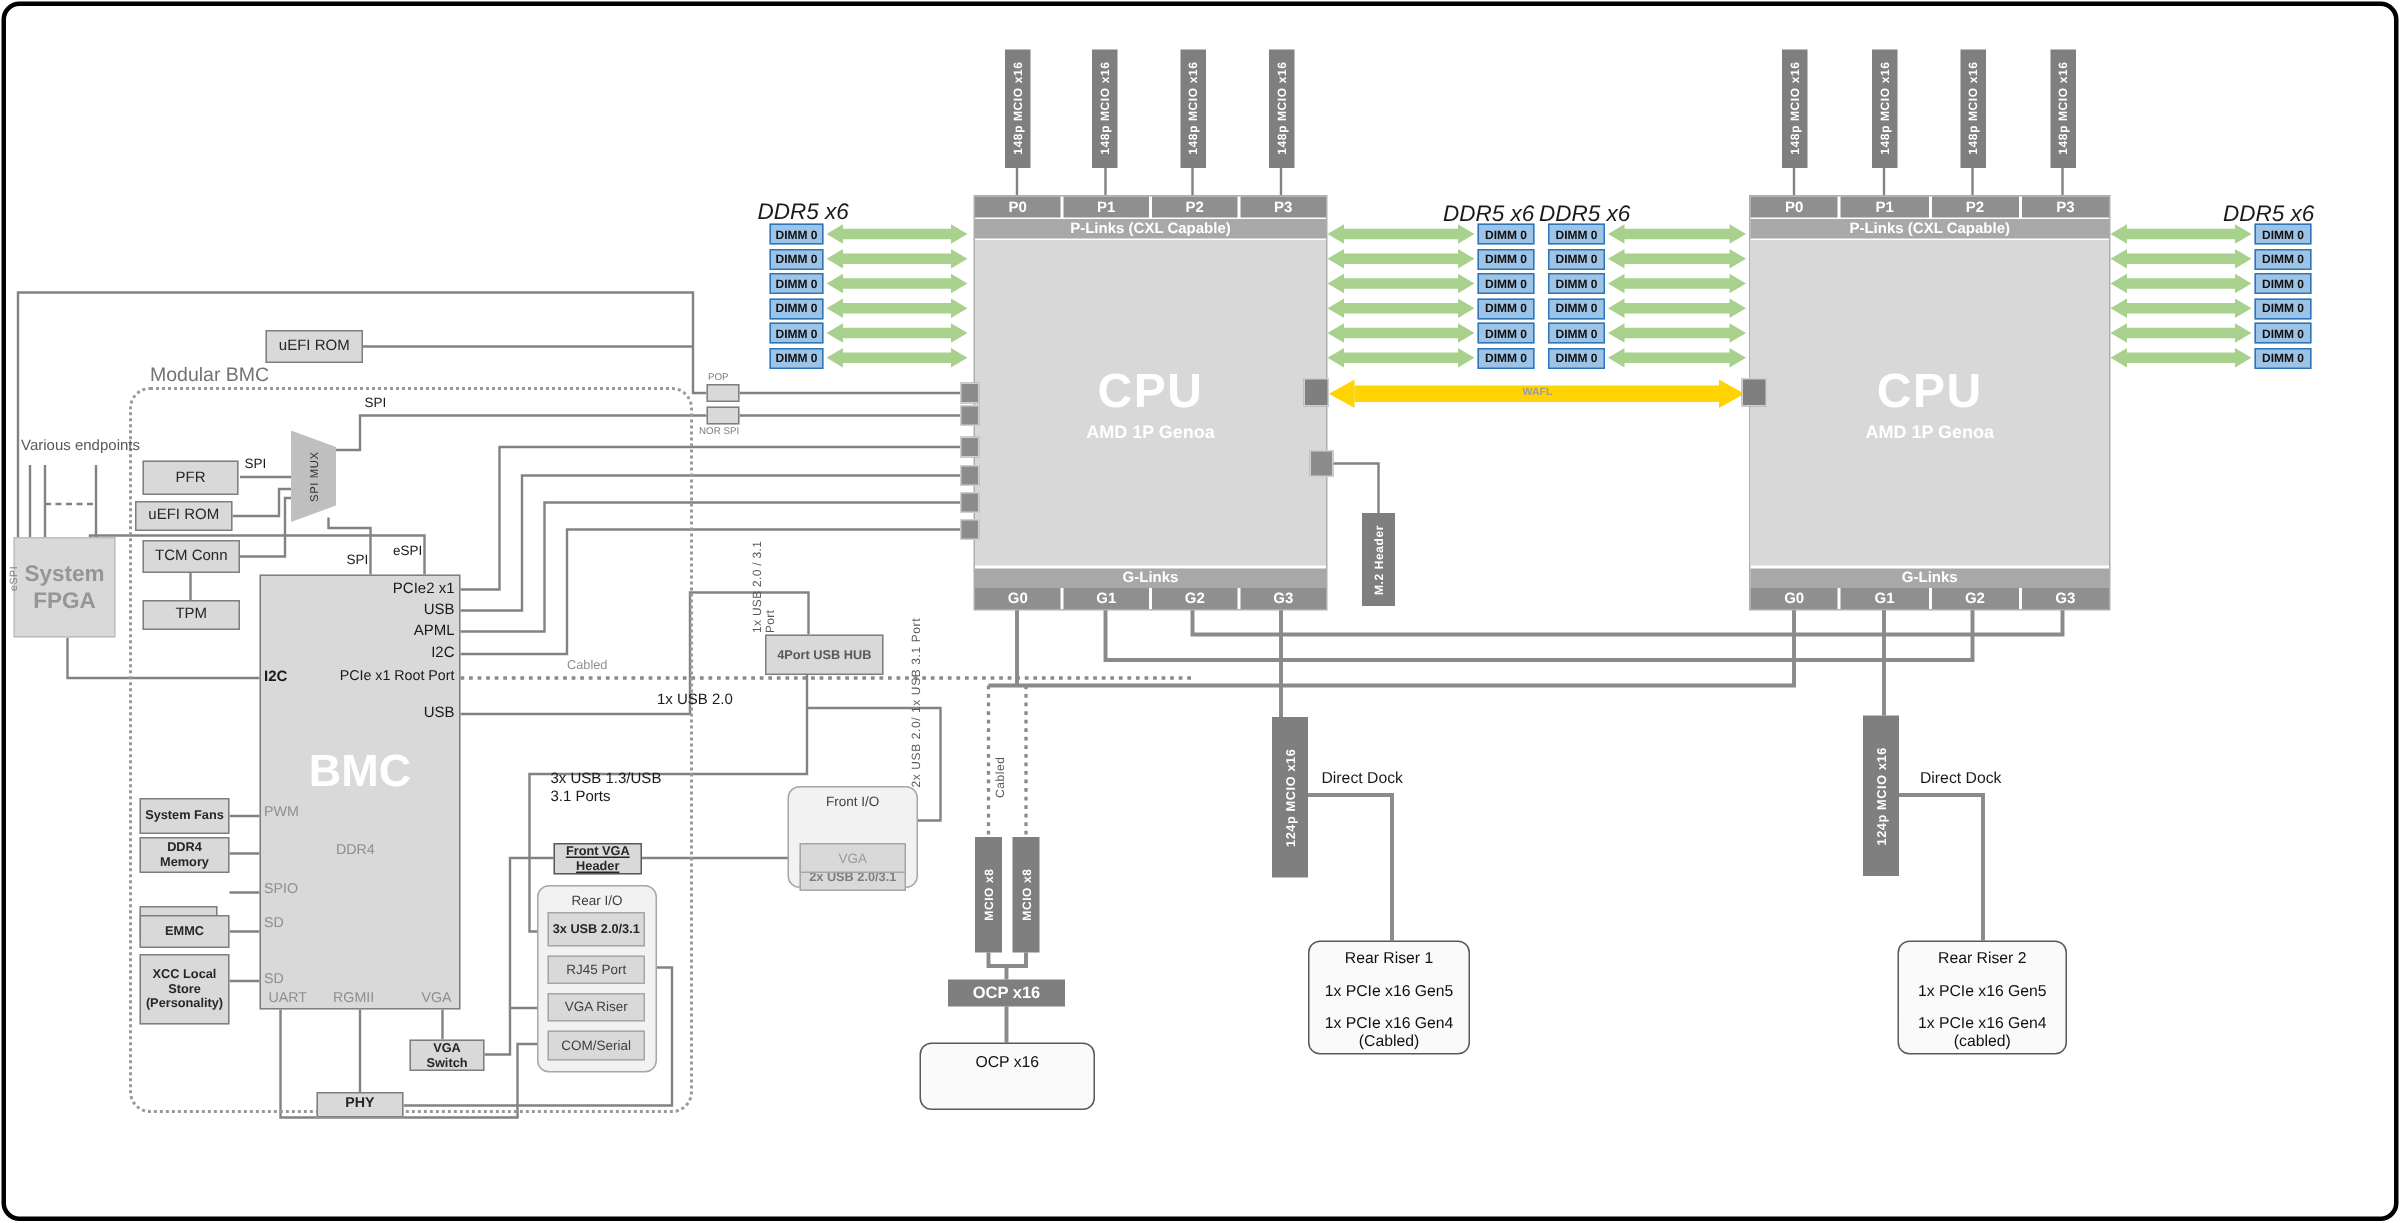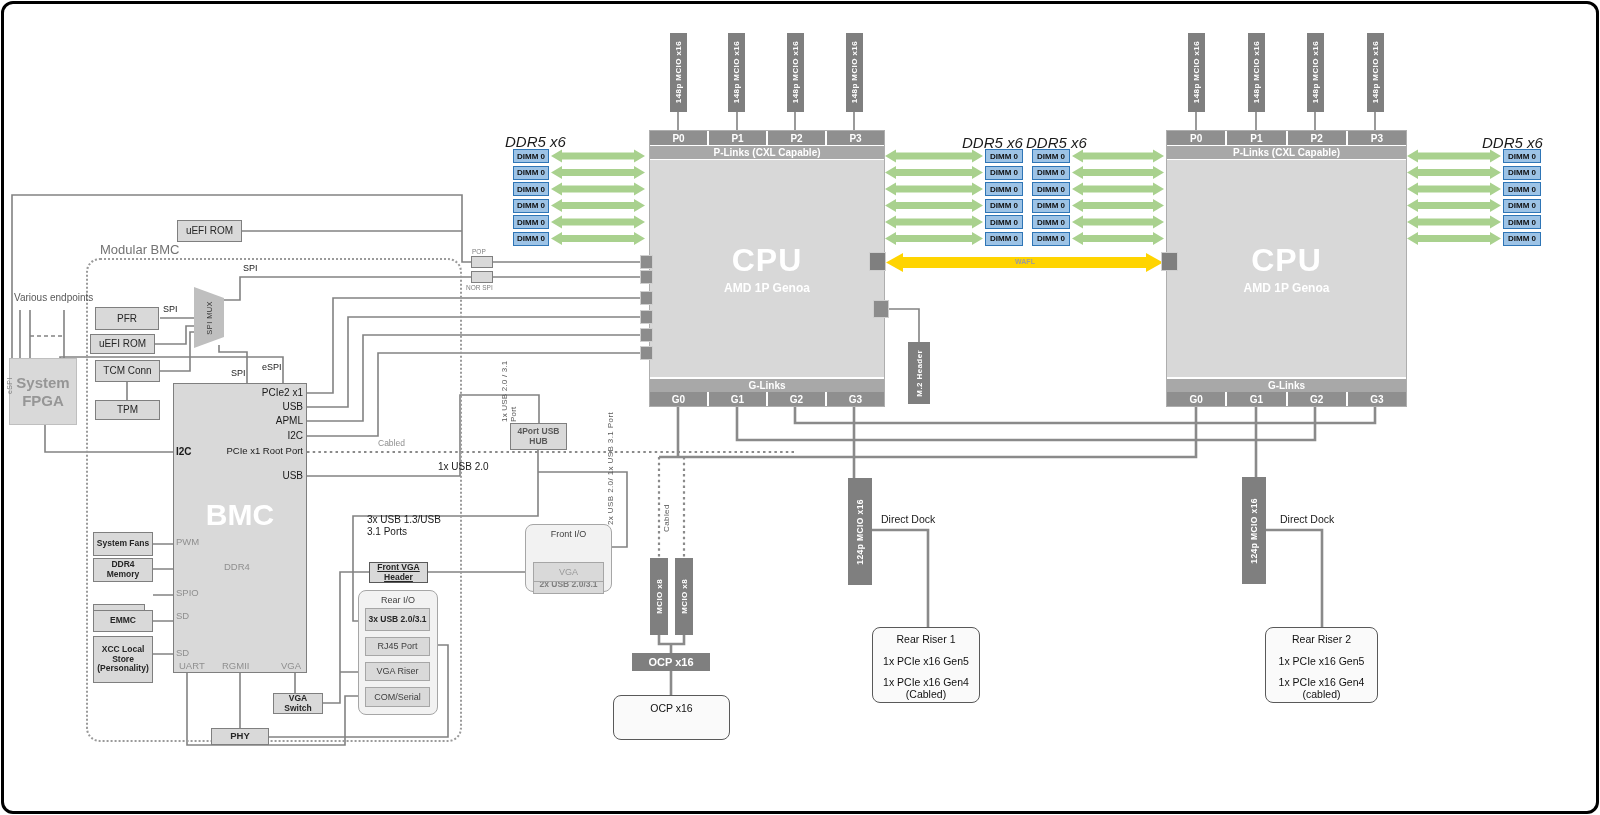--- a/index.html
+++ b/index.html
@@ -221,21 +221,21 @@
   </div>
   <div class="blk bold" style="left:365px;top:608px;width:65px;height:23px;font-size:8.5px;border-color:#a6a6a6;">3x USB 2.0/3.1</div>
   <div class="blk" style="left:365px;top:637px;width:65px;height:19px;font-size:9px;border-color:#a6a6a6;color:#404040;">RJ45 Port</div>
   <div class="blk" style="left:365px;top:662px;width:65px;height:19px;font-size:9px;border-color:#a6a6a6;color:#404040;">VGA Riser</div>
   <div class="blk" style="left:365px;top:687px;width:65px;height:20px;font-size:9px;border-color:#a6a6a6;color:#404040;">COM/Serial</div>
   <div class="ioc" style="left:525px;top:524px;width:87px;height:68px;">
     <div class="t">Front I/O</div>
   </div>
   <div class="blk bold" style="left:533px;top:537px;width:71px;height:19px;font-size:8.5px;border-color:#a6a6a6;color:#7f7f7f;margin-top:38px;">2x USB 2.0/3.1</div>
   <div class="blk" style="left:533px;top:562px;width:71px;height:20px;font-size:9px;border-color:#a6a6a6;color:#9a9a9a;">VGA</div>
-  <div class="blk bold" style="left:510px;top:423px;width:57px;height:27px;font-size:8.5px;color:#595959;padding:1px;">4Port USB HUB</div>
+  <div class="blk bold" style="left:510px;top:423px;width:79px;height:27px;font-size:8.5px;color:#595959;padding:1px;">4Port USB HUB</div>
   <div class="lbl" style="left:367px;top:514px;width:88px;font-size:10px;">3x USB 1.3/USB 3.1 Ports</div>
   <div class="lbl vtw" style="left:500px;top:358px;height:64px;width:26px;font-size:8px;color:#595959;">1x USB 2.0 / 3.1 Port</div>
   <div class="lbl vt" style="left:606px;top:400px;height:125px;width:14px;font-size:8px;color:#595959;">2x USB 2.0/ 1x USB 3.1 Port</div>
 
   <div class="cpu" style="left:649px;top:130px;width:234px;height:275px;">
     <div class="prow">
       <div class="pcell">P0</div>
       <div class="pcell">P1</div>
       <div class="pcell">P2</div>
       <div class="pcell">P3</div>

